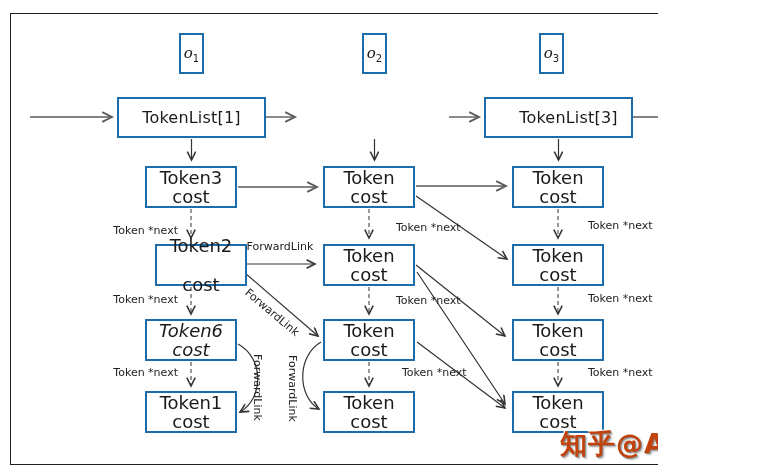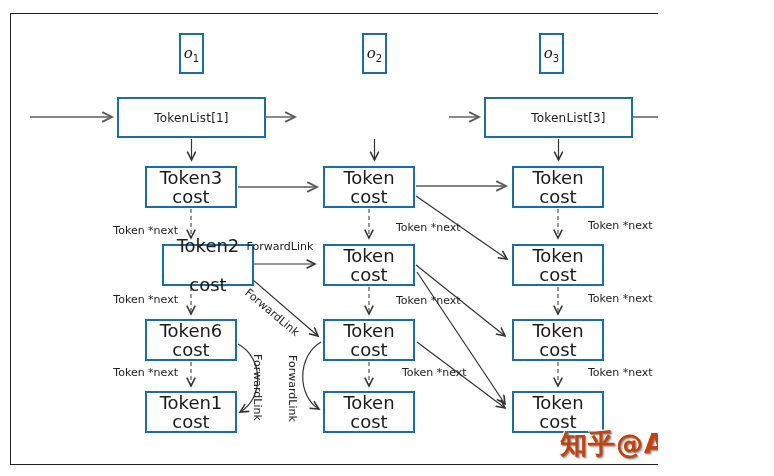--- a/index.html
+++ b/index.html
@@ -11,21 +11,21 @@
     position:absolute;left:10px;top:13px;width:751px;height:452px;
     border:1.5px solid #1f1f1f;box-sizing:border-box;background:#ffffff;
   }
   .bluebox{
     position:absolute;box-sizing:border-box;border:2px solid #1b6ca8;background:#ffffff;
     display:flex;align-items:center;justify-content:center;text-align:center;
   }
   .obox{width:25px;height:41px;top:33px;font-family:"DejaVu Serif","Liberation Serif",serif;
     font-style:italic;font-size:15px;}
   .obox sub{font-size:10px;font-style:normal;font-family:"DejaVu Sans",sans-serif;}
-  .tlist{width:149px;height:41px;top:97px;font-size:12px;letter-spacing:.2px;}
+  .tlist{width:149px;height:41px;top:97px;font-size:16px;letter-spacing:.2px;}
   .tok{width:92px;height:42px;font-size:18px;line-height:19px;flex-direction:column;}
   .lbl{position:absolute;font-size:11px;white-space:nowrap;color:#222;}
   .lbl.rot40{transform:rotate(40deg);transform-origin:center;}
   .lbl.rot90{transform:rotate(90deg);transform-origin:center;}
   .lbl.ctr{width:76px;text-align:center;}
   .lbl.ra{width:74px;text-align:right;}
   svg#arrows{position:absolute;left:0;top:0;pointer-events:none;}
   #watermark{
     position:absolute;left:560px;top:426px;font-size:27px;letter-spacing:1px;
     color:#c2410c;font-weight:bold;
@@ -102,25 +102,25 @@
     <span>TokenList[1]</span>
   </div>
   <div class="bluebox tlist" style="left:484px;padding-left:20px;">
     <span>TokenList[3]</span>
   </div>
 
   <div class="bluebox tok" style="left:145px;top:166px;">
     <span>Token3</span>
     <span>cost</span>
   </div>
-  <div class="bluebox tok" style="left:162px;top:244px;gap:20px;">
+  <div class="bluebox tok" style="left:155px;top:244px;gap:20px;">
     <span>Token2</span>
     <span>cost</span>
   </div>
-  <div class="bluebox tok" style="left:145px;top:319px;">
+  <div class="bluebox tok" style="left:145px;top:319px;font-style:italic;">
     <span>Token6</span>
     <span>cost</span>
   </div>
   <div class="bluebox tok" style="left:145px;top:391px;">
     <span>Token1</span>
     <span>cost</span>
   </div>
 
   <div class="bluebox tok" style="left:323px;top:166px;">
     <span>Token</span>

